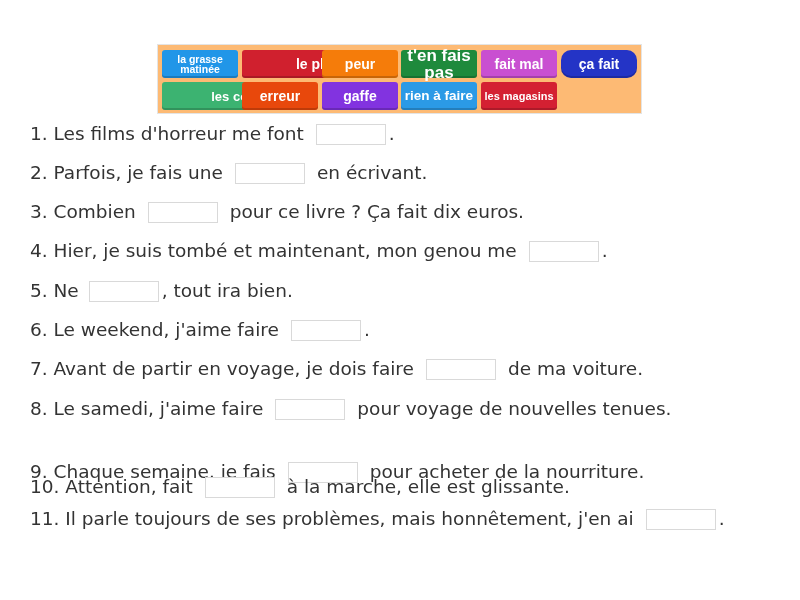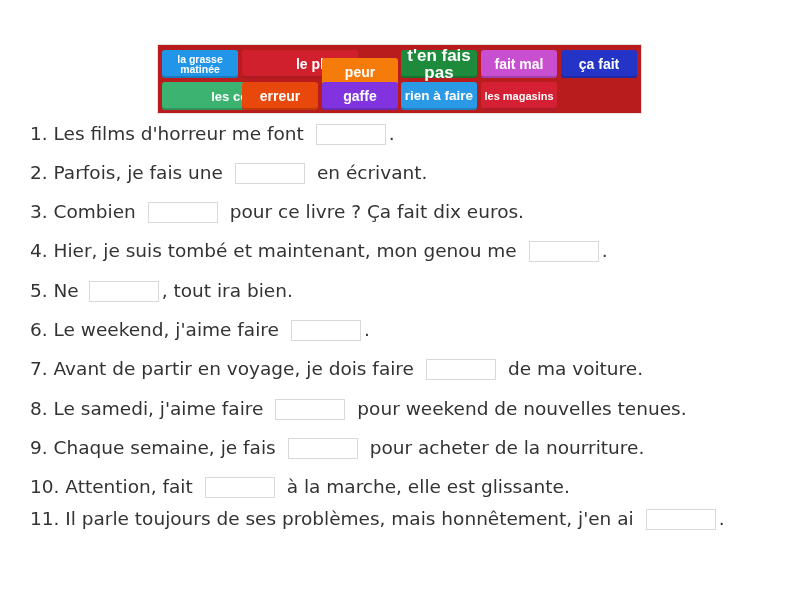--- a/index.html
+++ b/index.html
@@ -1,42 +1,42 @@
 <!DOCTYPE html>
 <html><head>
 <meta charset="utf-8">
 <style>
   html, body { margin:0; padding:0; }
   body { width:800px; height:600px; background:#ffffff; position:relative; overflow:hidden;
          font-family:"DejaVu Sans", sans-serif; color:#333333; }
   .bank { position:absolute; left:157px; top:44px; width:485px; height:70px;
-          border:1px solid #e4e4e4; box-sizing:border-box; background:#b91c1c; }
+          border:1px solid #e4e4e4; box-sizing:border-box; background:#fdba74; }
   .tile { position:absolute; width:76px; height:28px; border-radius:3px; color:#fff;
           font-family:"Liberation Sans", sans-serif; font-weight:bold; font-size:14px;
           display:flex; align-items:center; justify-content:center; text-align:center;
           box-shadow: inset 0 -2px 0 rgba(0,0,0,0.18); cursor:pointer; line-height:1; }
   .tile.small { font-size:17px; }
   .tile.tiny { font-size:10.5px; line-height:10px; }
   .line { position:absolute; left:30px; font-size:18.5px; white-space:nowrap; line-height:22px;
           display:flex; align-items:center; }
   .blank { display:inline-block; width:70px; height:21px; border:1px solid #d9d9d9; box-sizing:border-box;
            background:#fff; margin:0 0 0 0; vertical-align:middle; }
   .gap-l { margin-left:12px; }
   .gap-r { margin-right:12px; }
 </style>
 </head>
 <body>
 
 <div class="bank">
   <div class="tile tiny" style="left:4px;top:5px;background:#2196e8;">la grasse matinée</div>
   <div class="tile" style="left:84px;top:5px;background:#d0202e;padding-left:40px;">le plein</div>
-  <div class="tile" style="left:164px;top:13px;background:#f57c0a;">peur</div>
+  <div class="tile" style="left:164px;top:5px;background:#f57c0a;">peur</div>
   <div class="tile small" style="left:243px;top:5px;background:#1e8a3c;">t'en fais pas</div>
   <div class="tile" style="left:323px;top:5px;background:#c94fd1;">fait mal</div>
-  <div class="tile" style="left:403px;top:5px;background:#2434c6;">ça fait</div>
+  <div class="tile" style="left:403px;top:5px;background:#2434c6;border-radius:10px;">ça fait</div>
   <div class="tile small" style="left:4px;top:37px;background:#3cb371;font-size:13px;padding-left:47px;">les courses</div>
   <div class="tile" style="left:84px;top:37px;background:#e8480c;">erreur</div>
   <div class="tile" style="left:164px;top:37px;background:#8233e0;">gaffe</div>
   <div class="tile small" style="left:243px;top:37px;background:#2b9ae6;font-size:13.5px;">rien à faire</div>
   <div class="tile small" style="left:323px;top:37px;background:#d42032;font-size:11px;">les magasins</div>
 </div>
 
 <div class="line" style="top:123px;">
   <span>1. Les films d'horreur me font</span>
   <span class="blank gap-l"></span>
@@ -68,23 +68,23 @@
   <span style="margin-left:3px;">.</span>
 </div>
 <div class="line" style="top:358px;">
   <span>7. Avant de partir en voyage, je dois faire</span>
   <span class="blank gap-l gap-r"></span>
   <span>de ma voiture.</span>
 </div>
 <div class="line" style="top:398px;">
   <span>8. Le samedi, j'aime faire</span>
   <span class="blank gap-l gap-r"></span>
-  <span>pour weekend de nouvelles tenues.</span>
+  <span>pour voyage de nouvelles tenues.</span>
 </div>
-<div class="line" style="top:437px;text-align:center;">
+<div class="line" style="top:461px;text-align:center;">
   <span>9. Chaque semaine, je fais</span>
   <span class="blank gap-l gap-r"></span>
   <span>pour acheter de la nourriture.</span>
 </div>
 <div class="line" style="top:476px;">
   <span>10. Attention, fait</span>
   <span class="blank gap-l gap-r"></span>
   <span>à la marche, elle est glissante.</span>
 </div>
 <div class="line" style="top:508px;">

